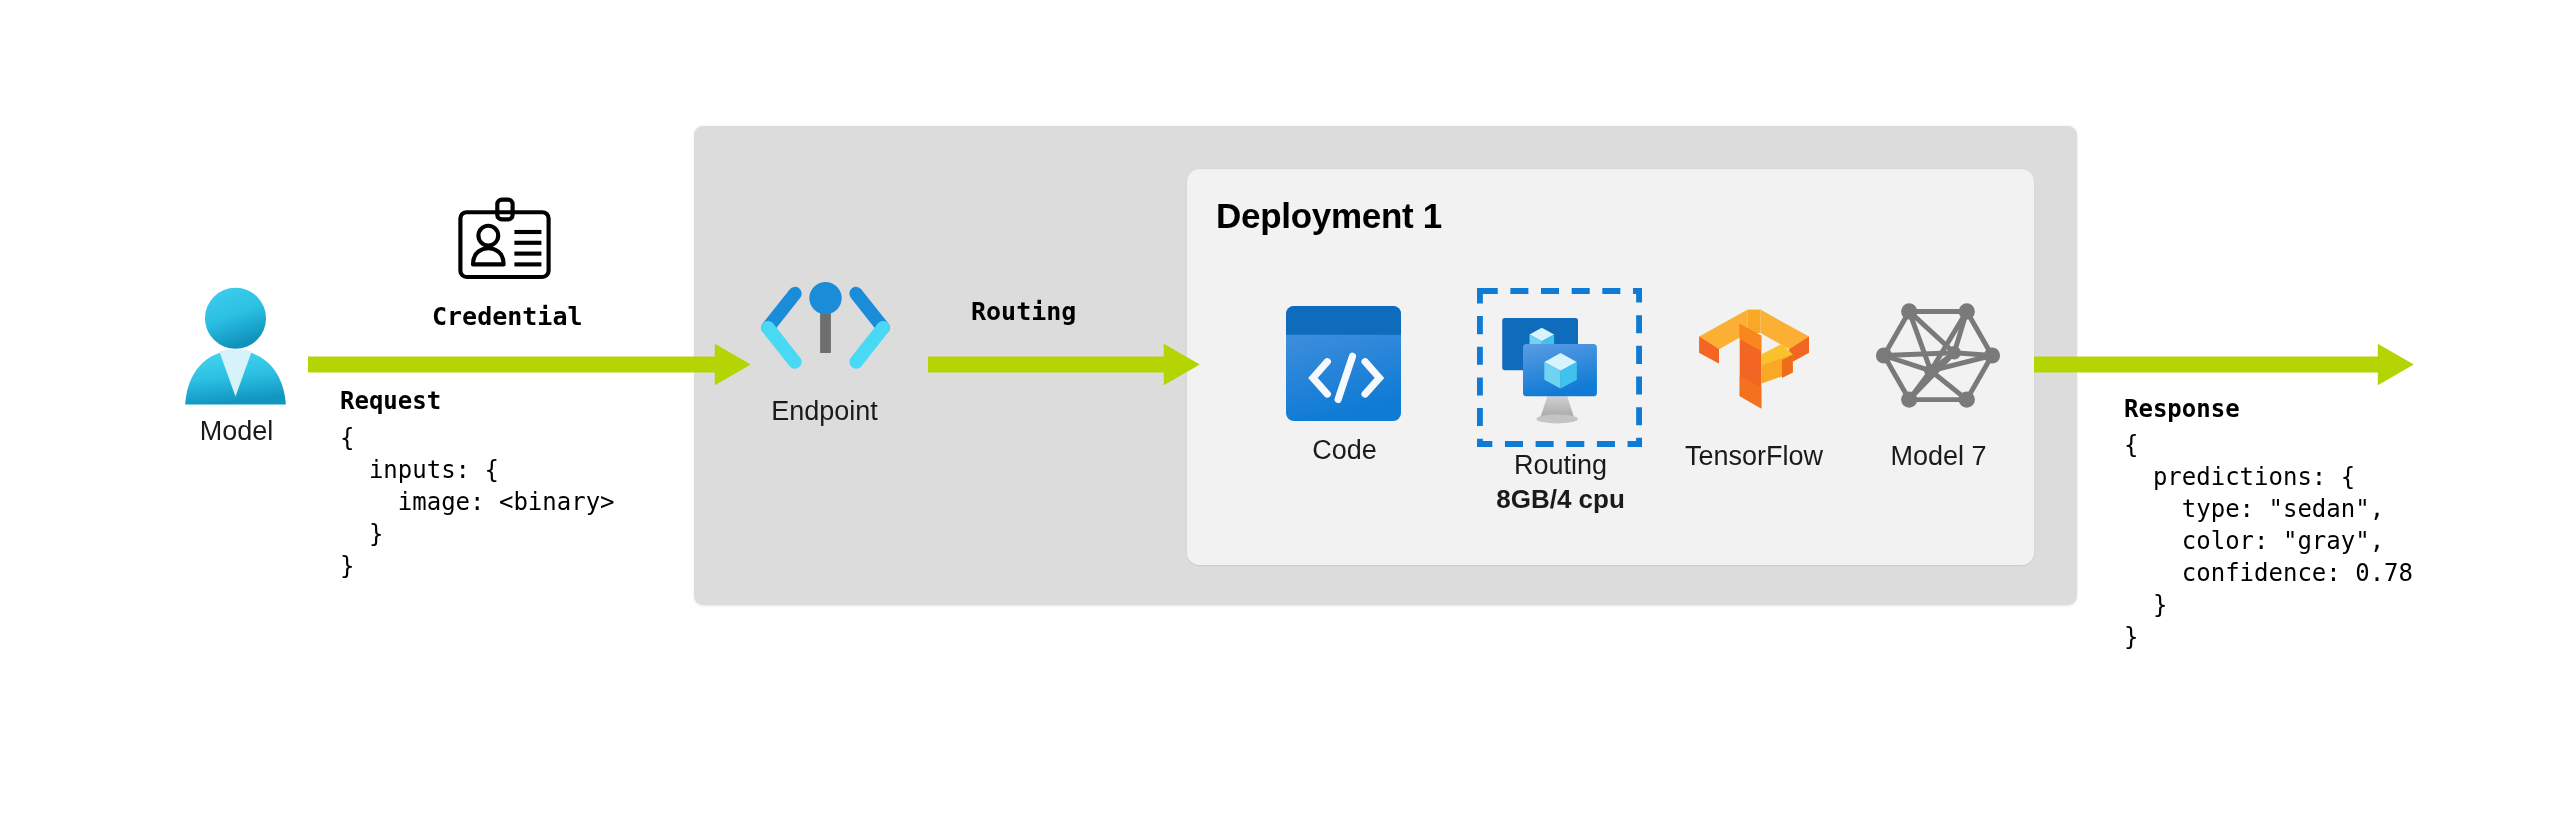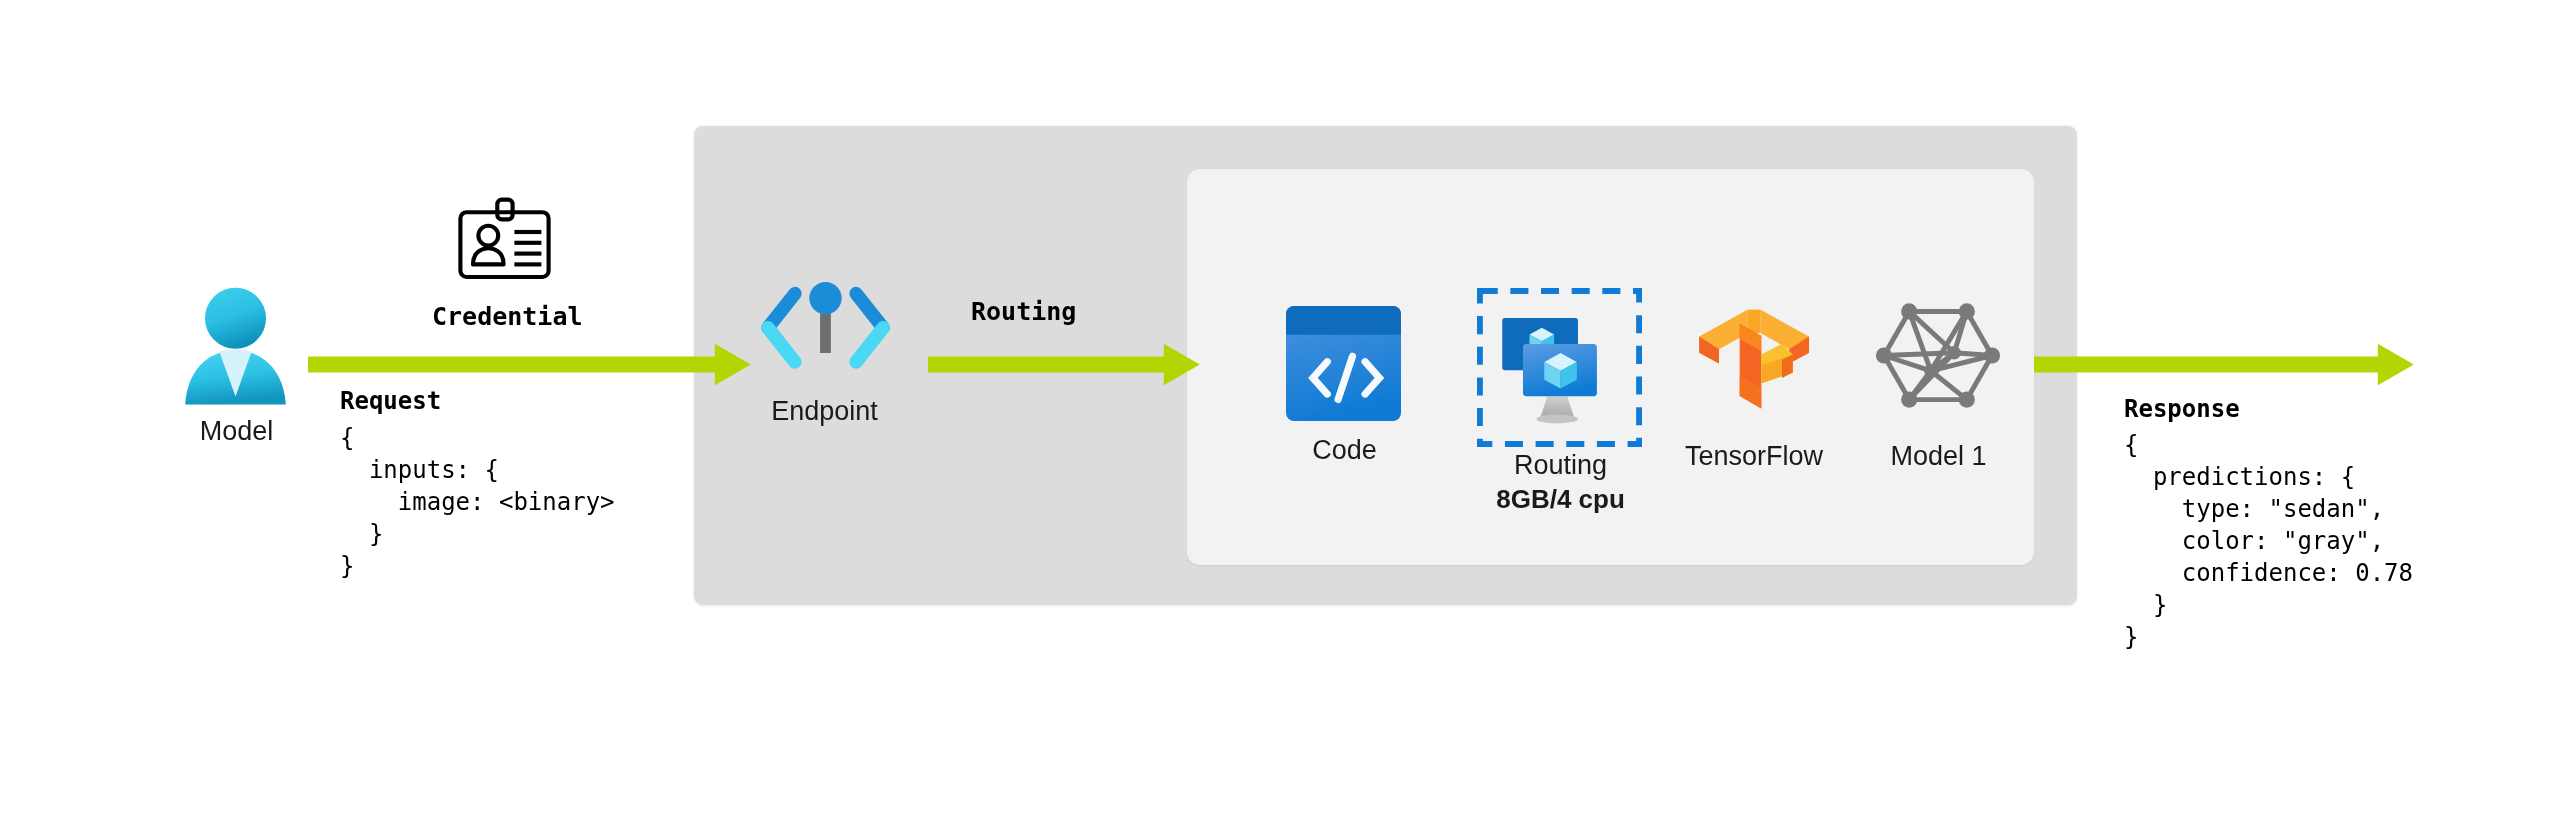--- a/index.html
+++ b/index.html
@@ -114,20 +114,21 @@
 </style>
 </head>
 <body>
 
 <div id="canvas">
 
   <div class="abs outer-box"></div>
 
   <div class="abs inner-box"></div>
 
+  <div class="abs deployment-title">Deployment 1</div>
 
   <div class="abs arrow" style="left:308px; top:340px;">
     <svg width="450" height="49" viewBox="0 0 500 54">
       <path d="M0,18 L452,18 L452,4 L492,27 L452,50 L452,36 L0,36 Z" fill="#b5d404"></path>
     </svg>
   </div>
 
   <div class="abs arrow" style="left:928px; top:340px;">
     <svg width="279" height="49" viewBox="0 0 310 54">
       <path d="M0,18 L262,18 L262,4 L302,27 L262,50 L262,36 L0,36 Z" fill="#b5d404"></path>
@@ -308,21 +309,21 @@
         <circle cx="102" cy="16" r="9"></circle>
         <circle cx="130" cy="65" r="9"></circle>
         <circle cx="102" cy="114" r="9"></circle>
         <circle cx="38" cy="114" r="9"></circle>
         <circle cx="10" cy="65" r="9"></circle>
         <circle cx="88" cy="62" r="7.5"></circle>
         <circle cx="62" cy="82" r="7.5"></circle>
       </g>
     </svg>
   </div>
-  <div class="abs icon-label" id="model-label">Model 1</div>
+  <div class="abs icon-label" id="model-label">Model 7</div>
 
   <div class="abs code-title" style="left:2124px; top:395px;">Response</div>
   <div class="abs mono code-block" style="left:2124px; top:429px;">{
   predictions: {
     type: "sedan",
     color: "gray",
     confidence: 0.78
   }
 }</div>
 

